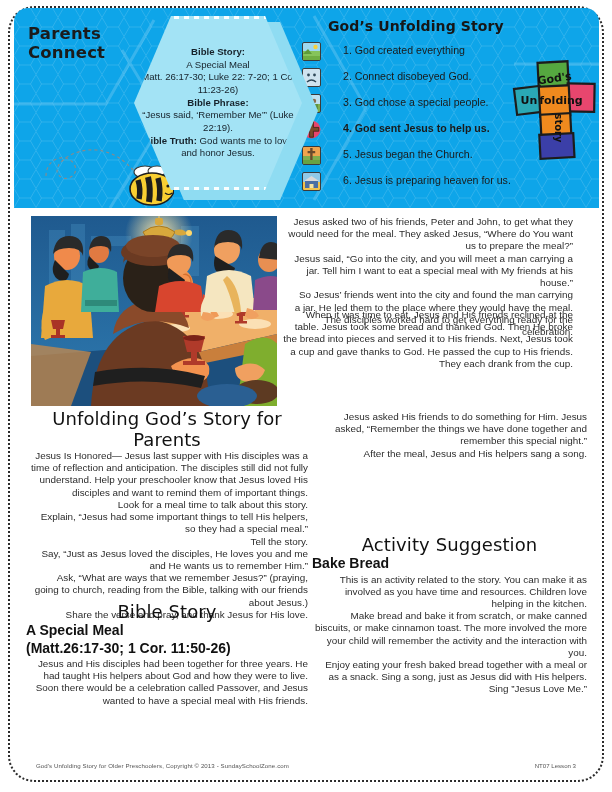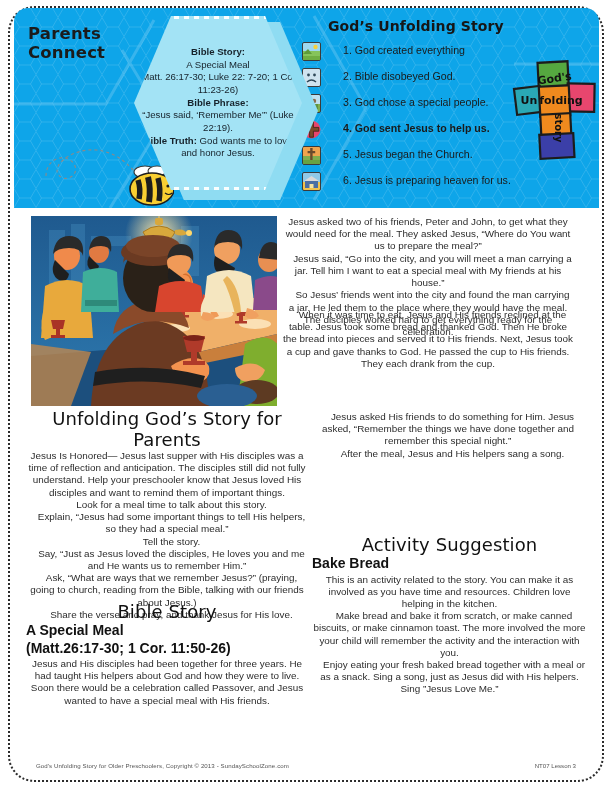--- a/index.html
+++ b/index.html
@@ -156,21 +156,21 @@
     font-weight: 700;
     font-size: 14px;
     text-align: left;
     color: #111;
     line-height: 1.25;
   }
   .body-p {
     font-size: 9.9px;
     line-height: 1.235;
     color: #2c2c2c;
-    text-align: center;
+    text-align: right;
   }
   .body-p.ind { text-indent: 9px; }
 
   
   .col-right {
     position: absolute;
     left: 283px; top: 8px;
     width: 304px;
   }
   .col-right .body-p { padding-right: 14px; }
@@ -251,21 +251,21 @@
     </div>
 
     <div class="gus-item">
       <span class="gus-icon" style="background:#cfe3ef">
         <svg width="17" height="17" viewBox="0 0 17 17">
             <circle cx="5.5" cy="6" r="1.4" fill="#2f4858"></circle>
             <circle cx="11.5" cy="6" r="1.4" fill="#2f4858"></circle>
             <path d="M4 13 Q8.5 9 13 13" stroke="#2f4858" stroke-width="1.5" fill="none"></path>
           </svg>
       </span>
-      <span class="gus-label"><span>2.</span> <span>Bible disobeyed God.</span></span>
+      <span class="gus-label"><span>2.</span> <span>Connect disobeyed God.</span></span>
     </div>
 
     <div class="gus-item">
       <span class="gus-icon" style="background:linear-gradient(#bfe0ef 0 50%, #7fae4e 50% 100%)">
         <svg width="17" height="17" viewBox="0 0 17 17">
             <circle cx="5" cy="6" r="2.2" fill="#6b5340"></circle>
             <circle cx="11" cy="6" r="2.2" fill="#8a6a4a"></circle>
             <rect x="2" y="9" width="13" height="5" fill="#5f9240"></rect>
           </svg>
       </span>

